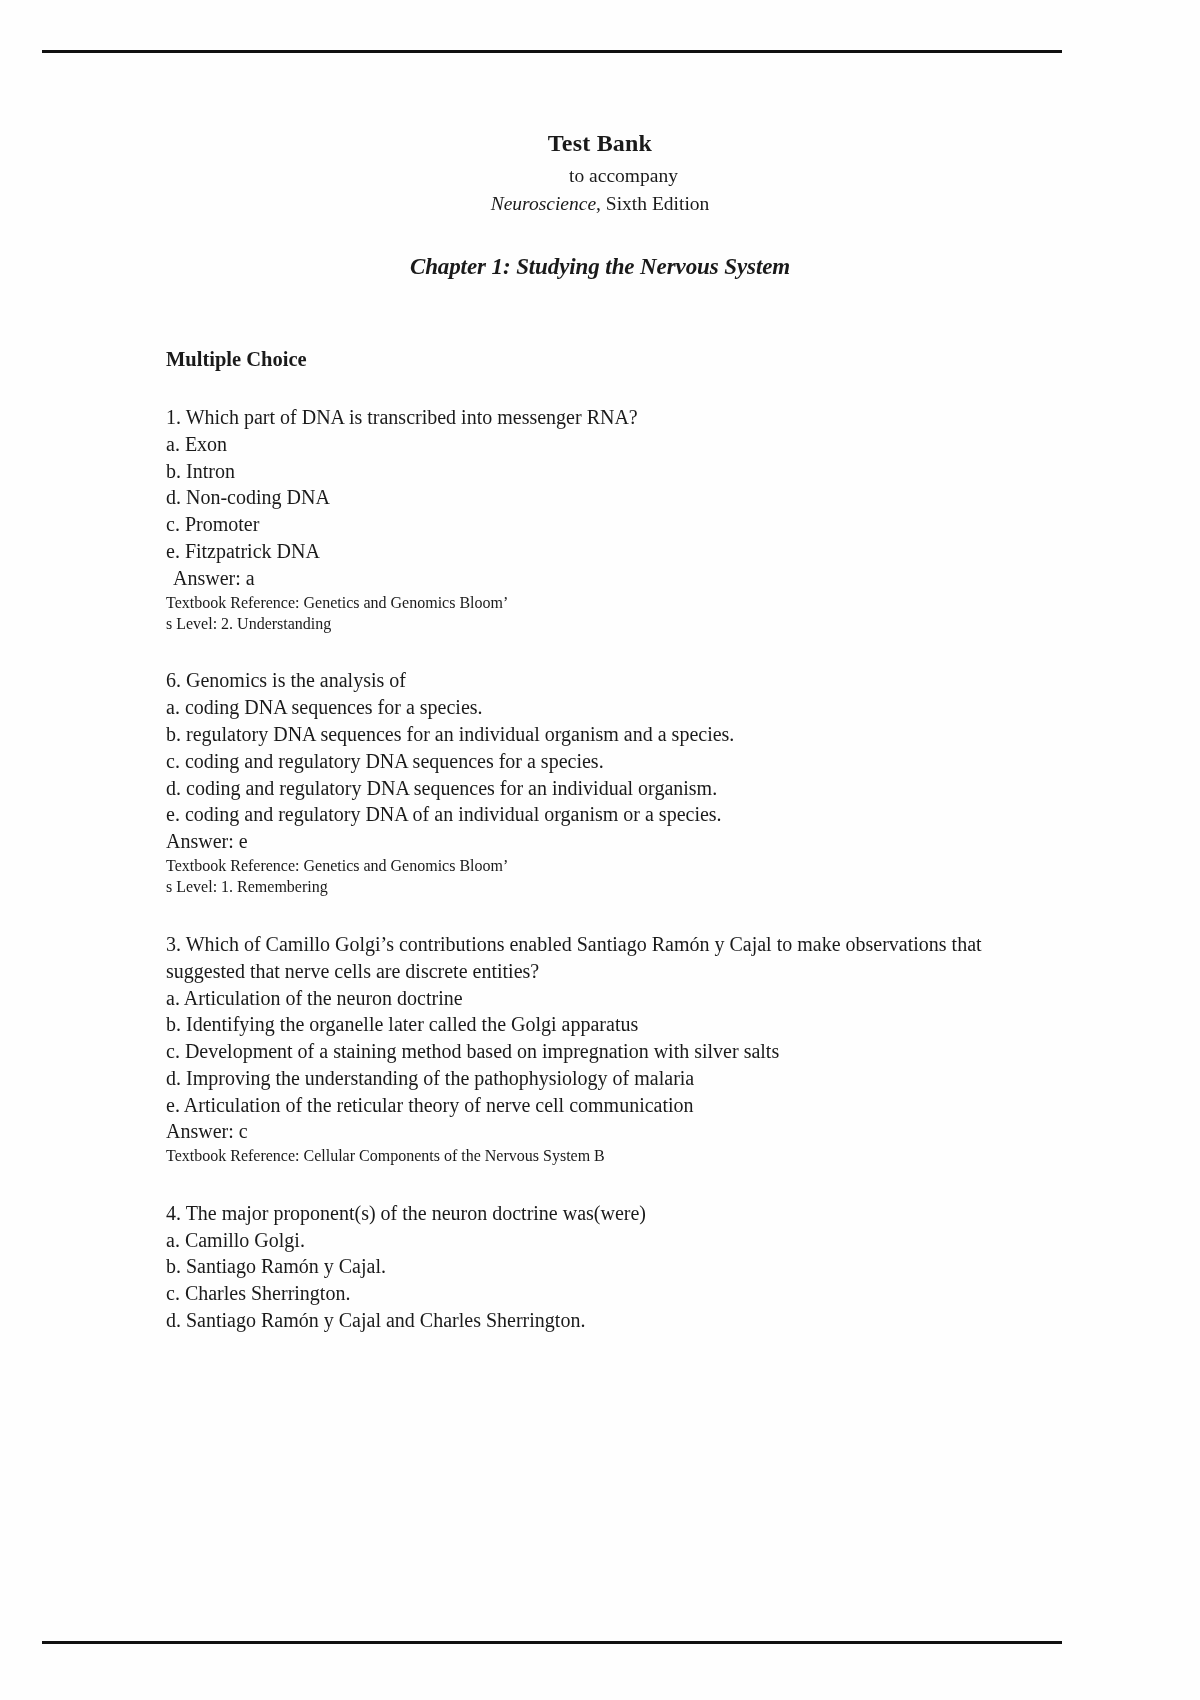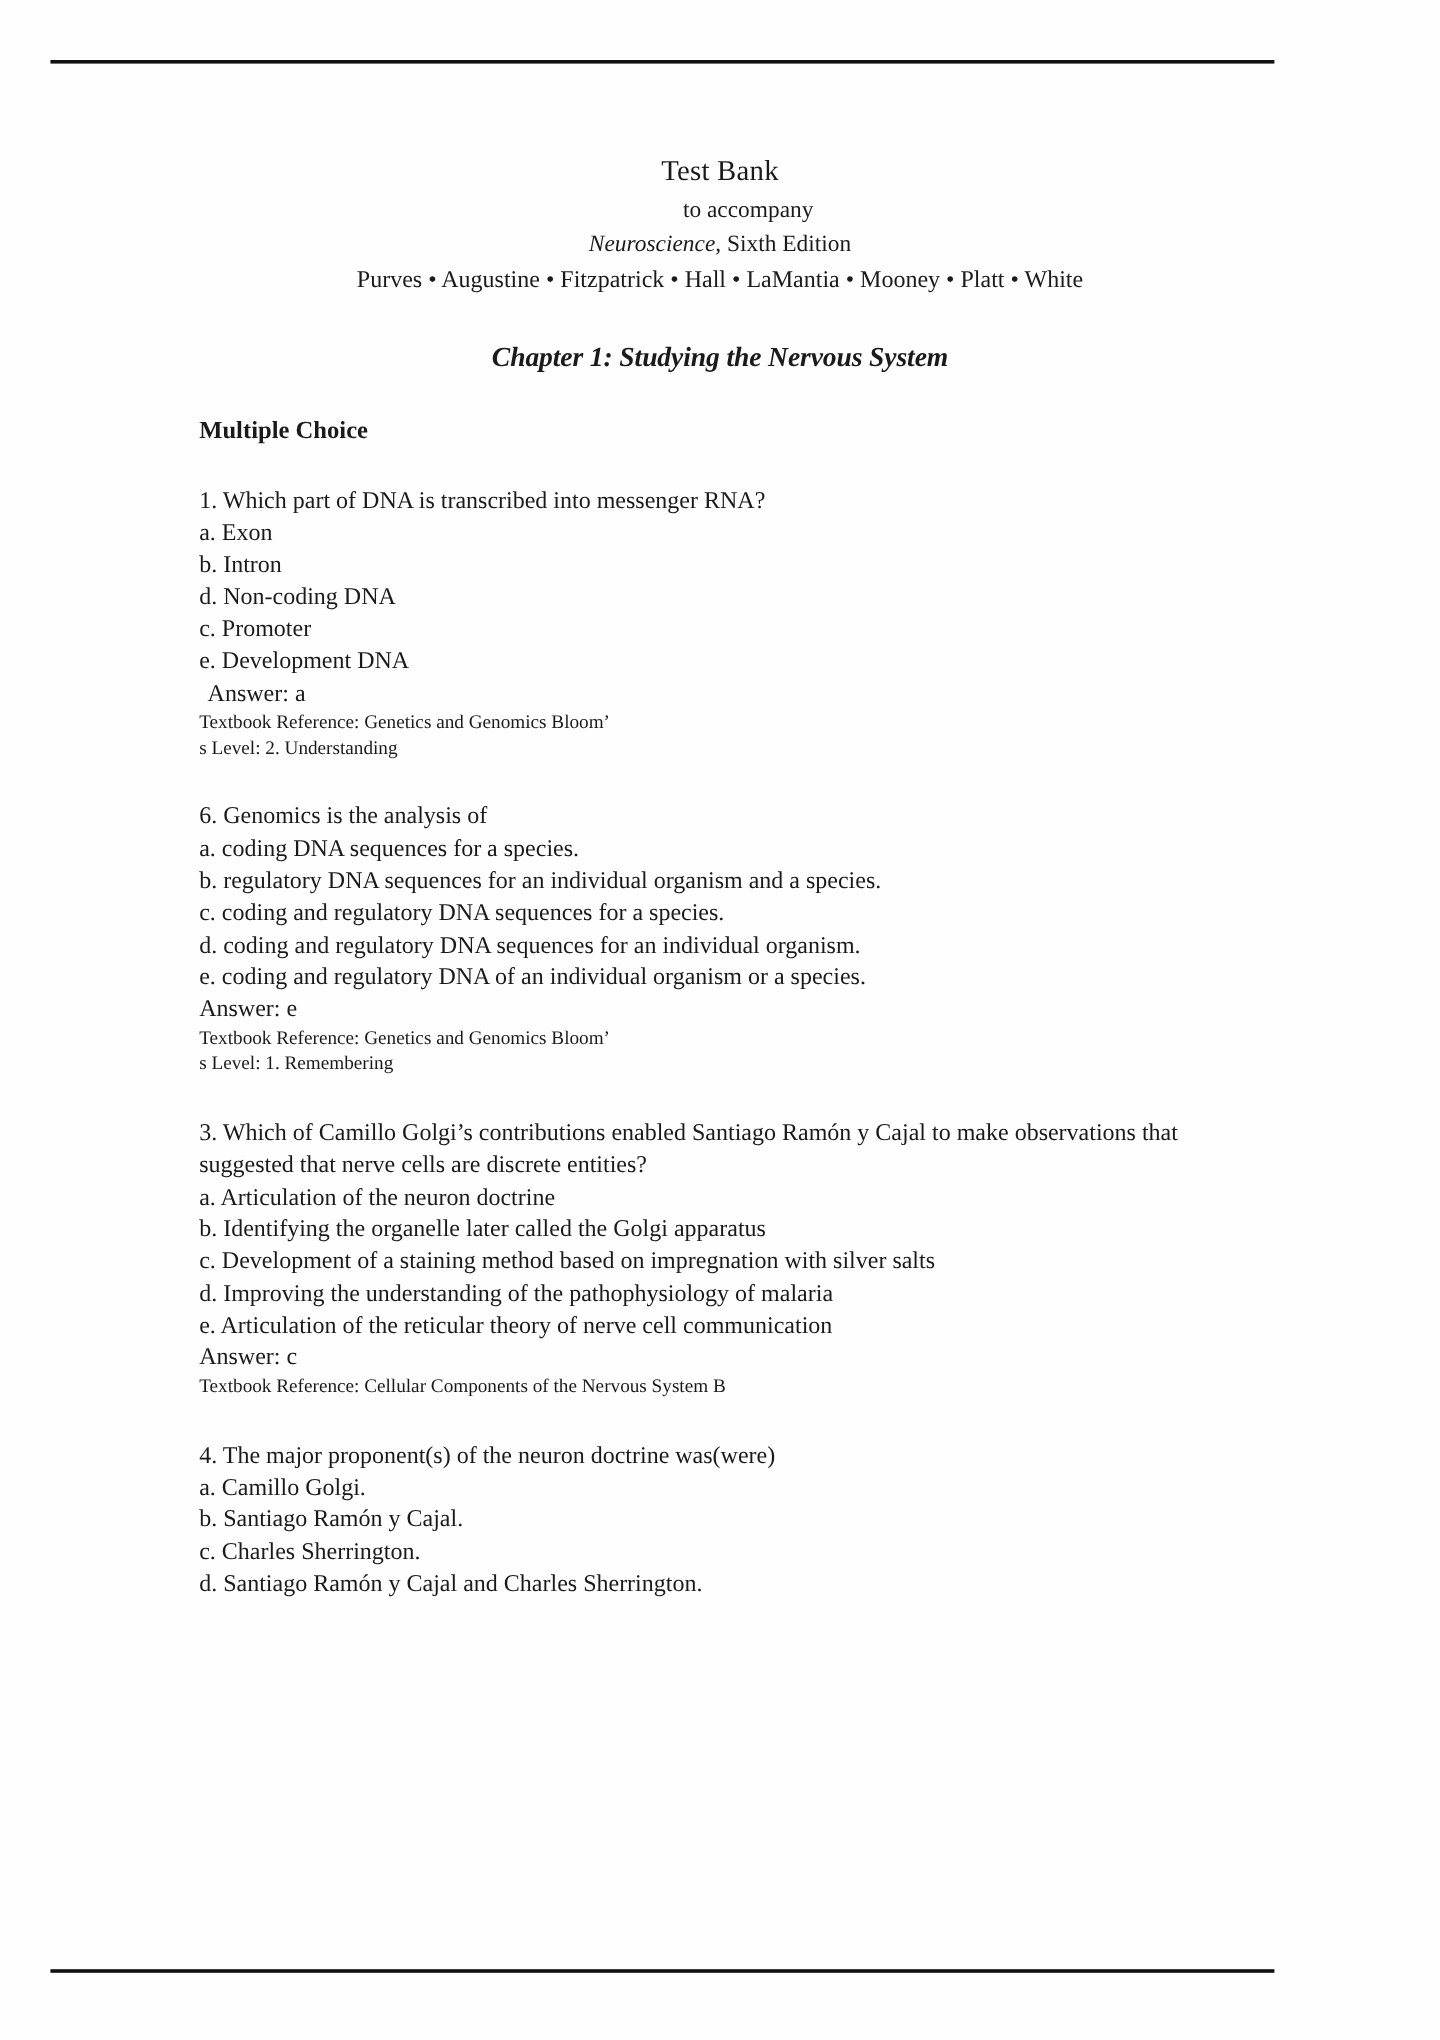--- a/index.html
+++ b/index.html
@@ -38,21 +38,21 @@
     top: 0;
     width: 1200px;
   }
 
   .title-block {
     text-align: center;
     margin-top: 128px;
   }
   .doc-title {
     font-size: 24px;
-    font-weight: normal;
+    font-weight: bold;
     letter-spacing: 0.2px;
     line-height: 1.25;
   }
   .subtitle-accompany {
     font-size: 19.5px;
     line-height: 1.42;
     margin-top: 4px;
     padding-left: 47px;
   }
   .subtitle-edition {
@@ -117,38 +117,37 @@
 
   <div class="rule rule-top"></div>
   <div class="rule rule-bottom"></div>
 
   <div class="content">
 
     <div class="title-block">
       <div class="doc-title">Test Bank</div>
       <div class="subtitle-accompany">to accompany</div>
       <div class="subtitle-edition"><span class="work">Neuroscience</span><span>, Sixth Edition</span></div>
-      <div class="authors">Purves • Augustine • Fitzpatrick • Hall • LaMantia • Mooney • Platt • White</div>
     </div>
 
     <div class="chapter-title">Chapter 1: Studying the Nervous System</div>
 
   </div>
 
   <div class="body-col">
 
     <div class="section-head">Multiple Choice</div>
 
     <div class="question-block">
       <div class="q-stem">1. Which part of DNA is transcribed into messenger RNA?</div>
       <div class="q-option">a. Exon</div>
       <div class="q-option">b. Intron</div>
       <div class="q-option">d. Non-coding DNA</div>
       <div class="q-option">c. Promoter</div>
-      <div class="q-option">e. Development DNA</div>
+      <div class="q-option">e. Fitzpatrick DNA</div>
       <div class="q-answer indented">Answer: a</div>
       <div class="q-ref">Textbook Reference: Genetics and Genomics Bloom’</div>
       <div class="q-ref">s Level: 2. Understanding</div>
     </div>
 
     <div class="question-block">
       <div class="q-stem">6. Genomics is the analysis of</div>
       <div class="q-option">a. coding DNA sequences for a species.</div>
       <div class="q-option">b. regulatory DNA sequences for an individual organism and a species.</div>
       <div class="q-option">c. coding and regulatory DNA sequences for a species.</div>

